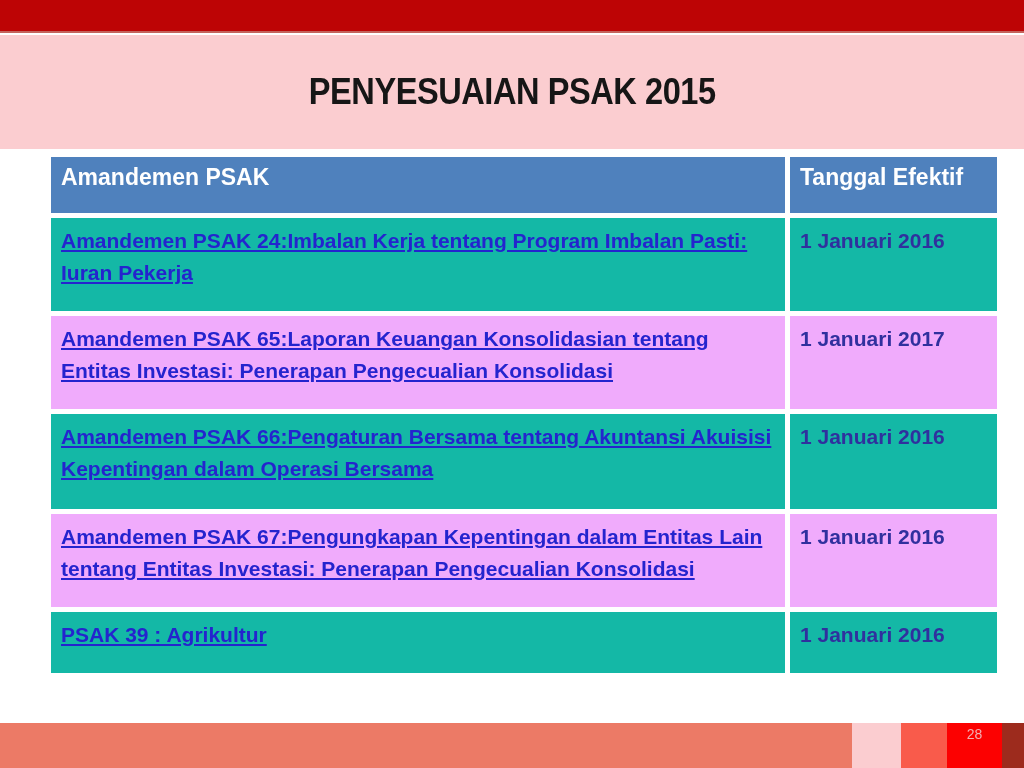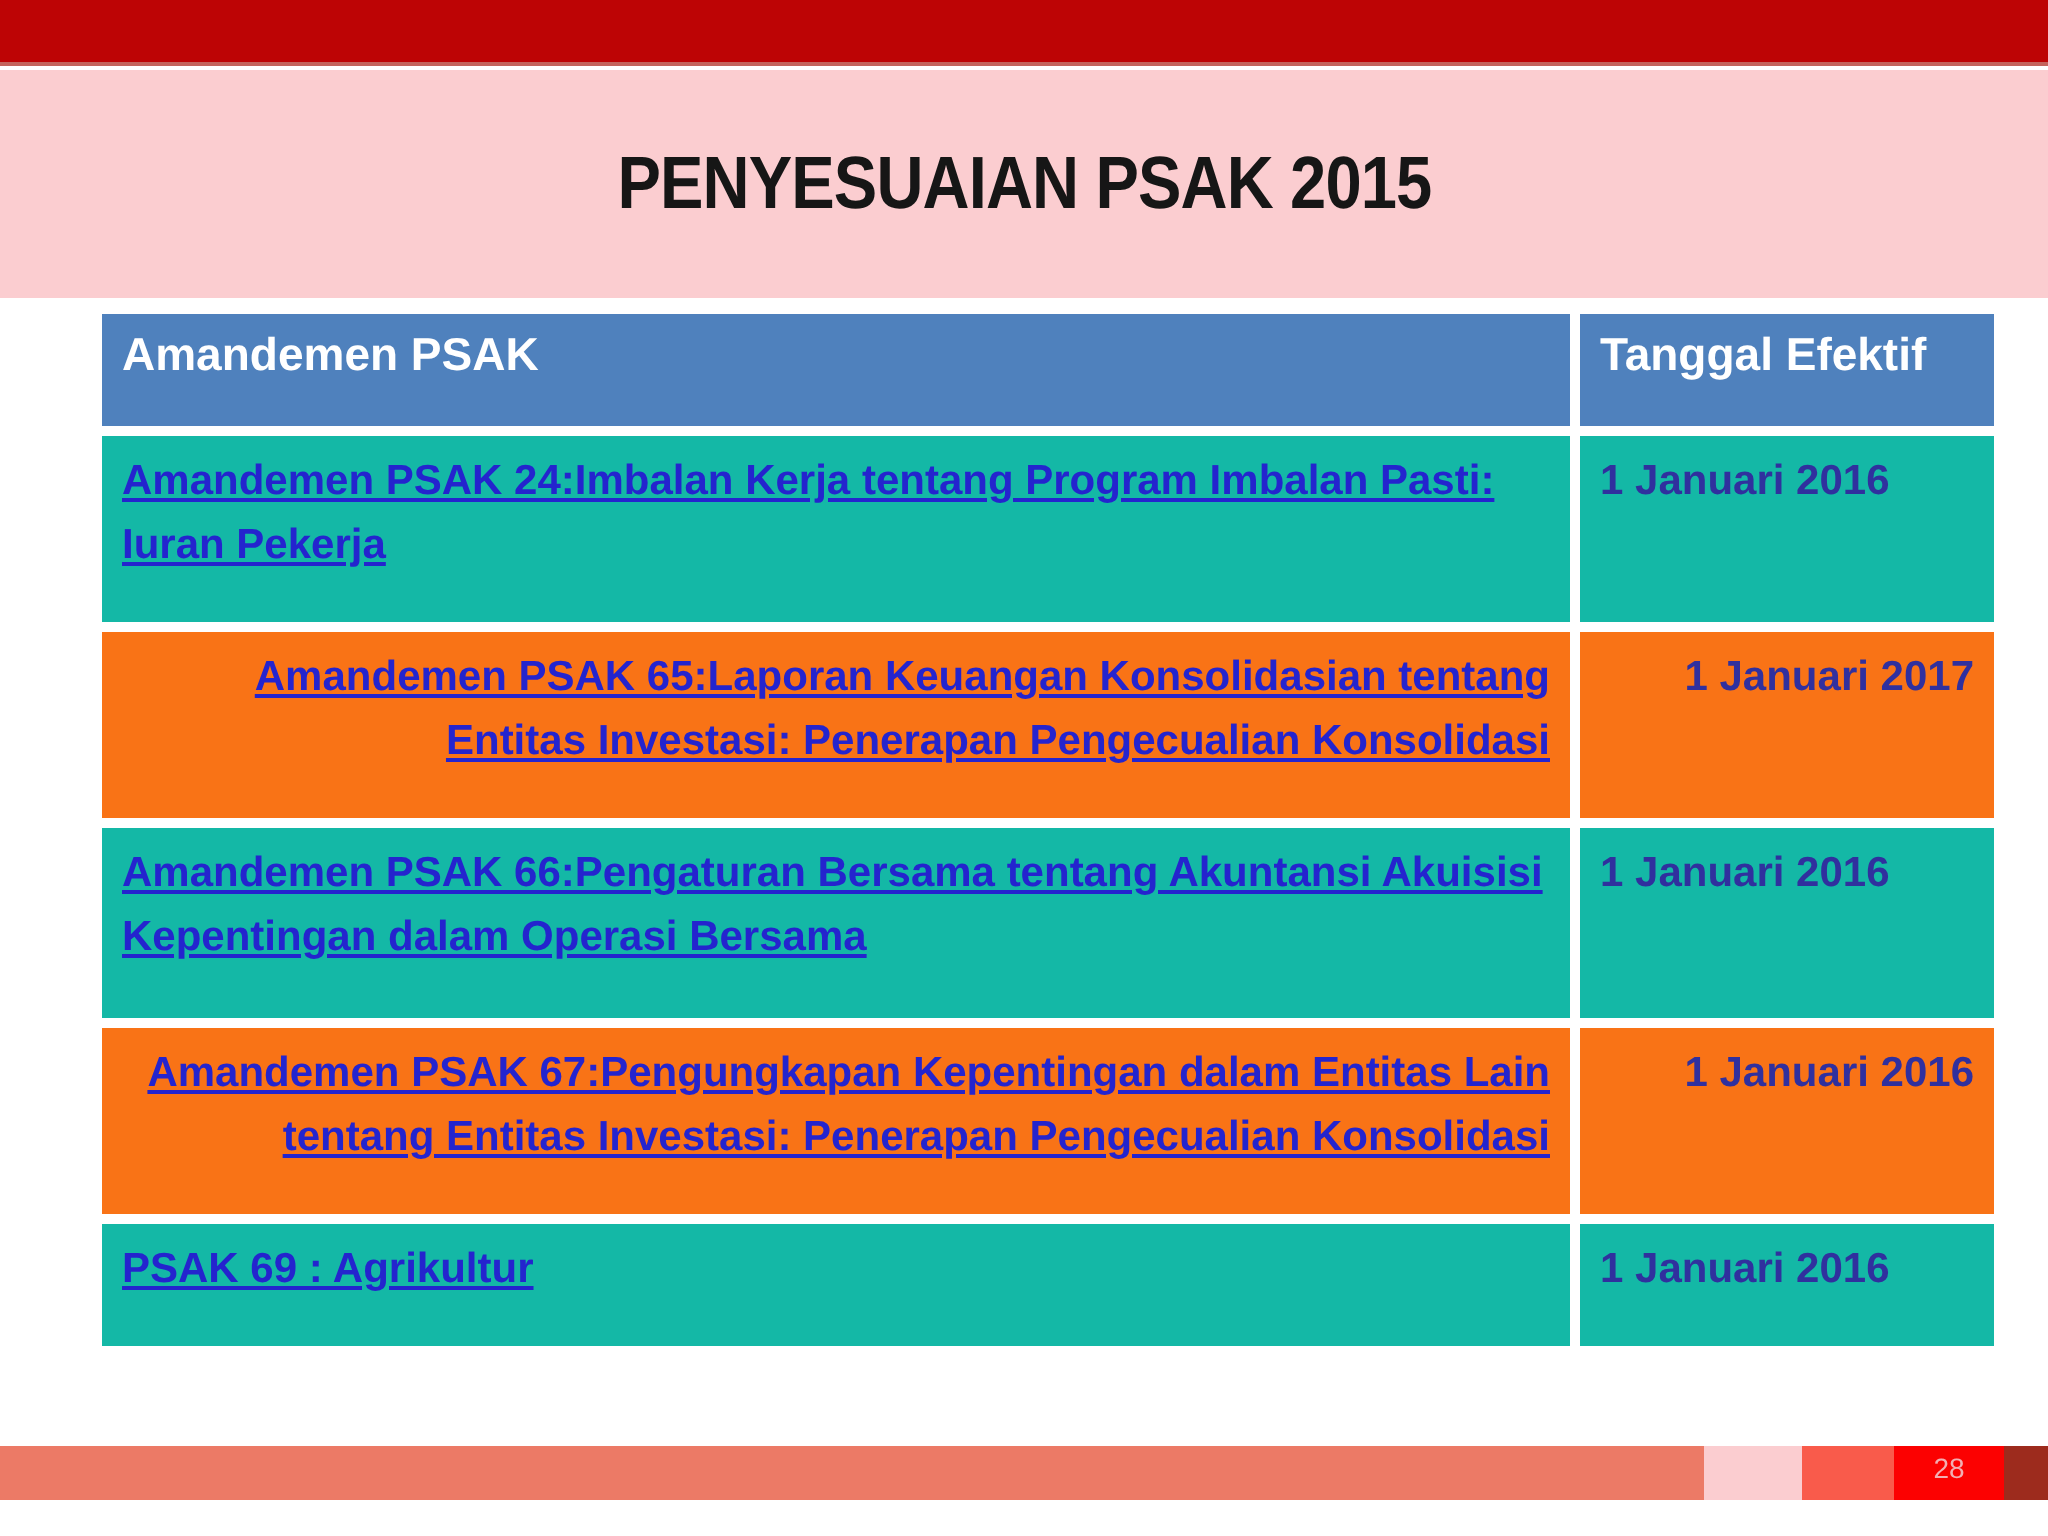--- a/index.html
+++ b/index.html
@@ -43,37 +43,37 @@
     overflow: hidden;
   }
   .psak .col-a { width: 734px; }
   .psak .col-d { width: 207px; }
   .psak th {
     background: #4F81BD; color: #ffffff;
     font-size: 23px; font-weight: bold; text-align: left;
     height: 50px; vertical-align: middle;
   }
   .psak tr.dark td  { background: #14b8a6; }
-  .psak tr.light td { background: #f97316; text-align: right; }
+  .psak tr.light td { background: #f0abfc; }
   .psak td {
     font-size: 21px; font-weight: bold; line-height: 32px;
   }
   .psak-link {
     color: #2424CE; text-decoration: underline; cursor: pointer;
   }
   .date-cell { color: #30309E; }
   tr.r1 td { height: 88px; }
   tr.r2 td { height: 92px; }
   tr.r3 td { height: 95px; }
   tr.r4 td { height: 75px; }
   tr.r5 td { height: 48px; }
 
   
   .footer { position: absolute; left: 0; top: 723px; width: 1024px; height: 45px; }
-  .footer .seg { position: absolute; top: 0; height: 27px; }
+  .footer .seg { position: absolute; top: 0; height: 45px; }
   .seg-salmon { left: 0;     width: 852px; background: #EC7A66; }
   .seg-pink   { left: 852px; width: 49px;  background: #FBCDD0; }
   .seg-bright { left: 901px; width: 46px;  background: #F95B4B; }
   .seg-red    { left: 947px; width: 55px;  background: #FC0101;
                 display: flex; justify-content: center; align-items: flex-start; }
   .seg-dark   { left: 1002px; width: 22px; background: #9D2B1D; }
   .page-number {
     color: #F2AEB2; font-size: 14px; padding-top: 3px;
   }
 </style>
@@ -106,21 +106,21 @@
       </tr>
       <tr class="dark r3">
         <td class="col-a"><span class="psak-link">Amandemen PSAK 66:Pengaturan Bersama tentang Akuntansi Akuisisi Kepentingan dalam Operasi Bersama</span></td>
         <td class="col-d date-cell">1 Januari 2016</td>
       </tr>
       <tr class="light r4">
         <td class="col-a"><span class="psak-link">Amandemen PSAK 67:Pengungkapan Kepentingan dalam Entitas Lain tentang Entitas Investasi: Penerapan Pengecualian Konsolidasi</span></td>
         <td class="col-d date-cell">1 Januari 2016</td>
       </tr>
       <tr class="dark r5">
-        <td class="col-a"><span class="psak-link">PSAK 69 : Agrikultur</span></td>
+        <td class="col-a"><span class="psak-link">PSAK 39 : Agrikultur</span></td>
         <td class="col-d date-cell">1 Januari 2016</td>
       </tr>
     </tbody>
   </table>
 
   <div class="footer">
     <div class="seg seg-salmon"></div>
     <div class="seg seg-pink"></div>
     <div class="seg seg-bright"></div>
     <div class="seg seg-red">

